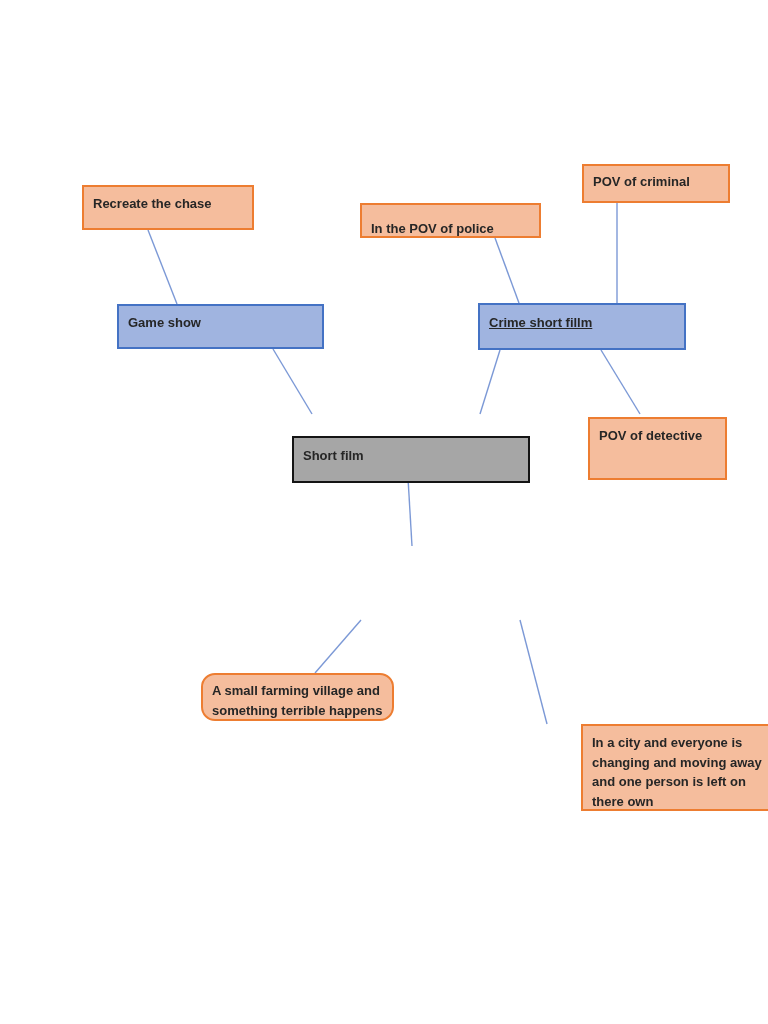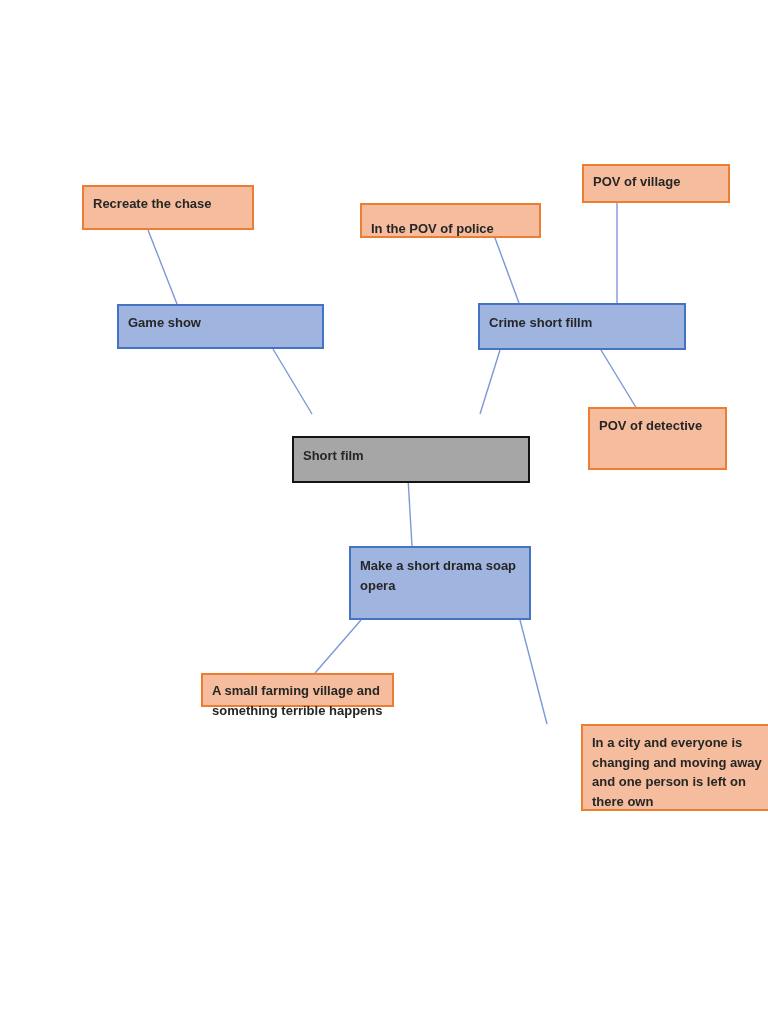--- a/index.html
+++ b/index.html
@@ -61,44 +61,41 @@
 
   <div class="node idea" style="left:82px; top:185px; width:172px; height:45px; padding-top:7px;">
     <span>Recreate the chase</span>
   </div>
 
   <div class="node idea" style="left:360px; top:203px; width:181px; height:35px; padding-top:14px;">
     <span>In the POV of police</span>
   </div>
 
   <div class="node idea" style="left:582px; top:164px; width:148px; height:39px; padding-top:6px;">
-    <span>POV of village</span>
+    <span>POV of criminal</span>
   </div>
 
   <div class="node category" style="left:117px; top:304px; width:207px; height:45px; padding-top:7px;">
     <span>Game show</span>
   </div>
 
-  <div class="node category" style="left:478px; top:303px; width:208px; height:47px; padding-top:8px;">
+  <div class="node category" style="left:478px; top:303px; width:208px; height:47px; padding-top:8px;text-decoration:underline;">
     <span>Crime short fillm</span>
   </div>
 
   <div class="node root" style="left:292px; top:414px; width:238px; height:47px; padding-top:8px;">
     <span>Short film</span>
   </div>
 
-  <div class="node idea" style="left:588px; top:407px; width:139px; height:63px; padding-top:7px;">
+  <div class="node idea" style="left:588px; top:417px; width:139px; height:63px; padding-top:7px;">
     <span>POV of detective</span>
   </div>
 
-  <div class="node category" style="left:349px; top:546px; width:182px; height:74px; padding-top:8px;">
-    <span>Make a short drama soap opera</span>
-  </div>
 
-  <div class="node idea" style="left:201px; top:673px; width:193px; height:34px; padding-top:6px;">
+  <div class="node idea" style="left:201px; top:673px; width:193px; height:48px; padding-top:6px;border-radius:14px;">
     <span>A small farming village and something terrible happens</span>
   </div>
 
   <div class="node idea" style="left:541px; top:724px; width:192px; height:87px; padding-top:7px;margin-left:40px;">
     <span>In a city and everyone is changing and moving away and one person is left on there own</span>
   </div>
 
 </div>
 
 </body></html>

